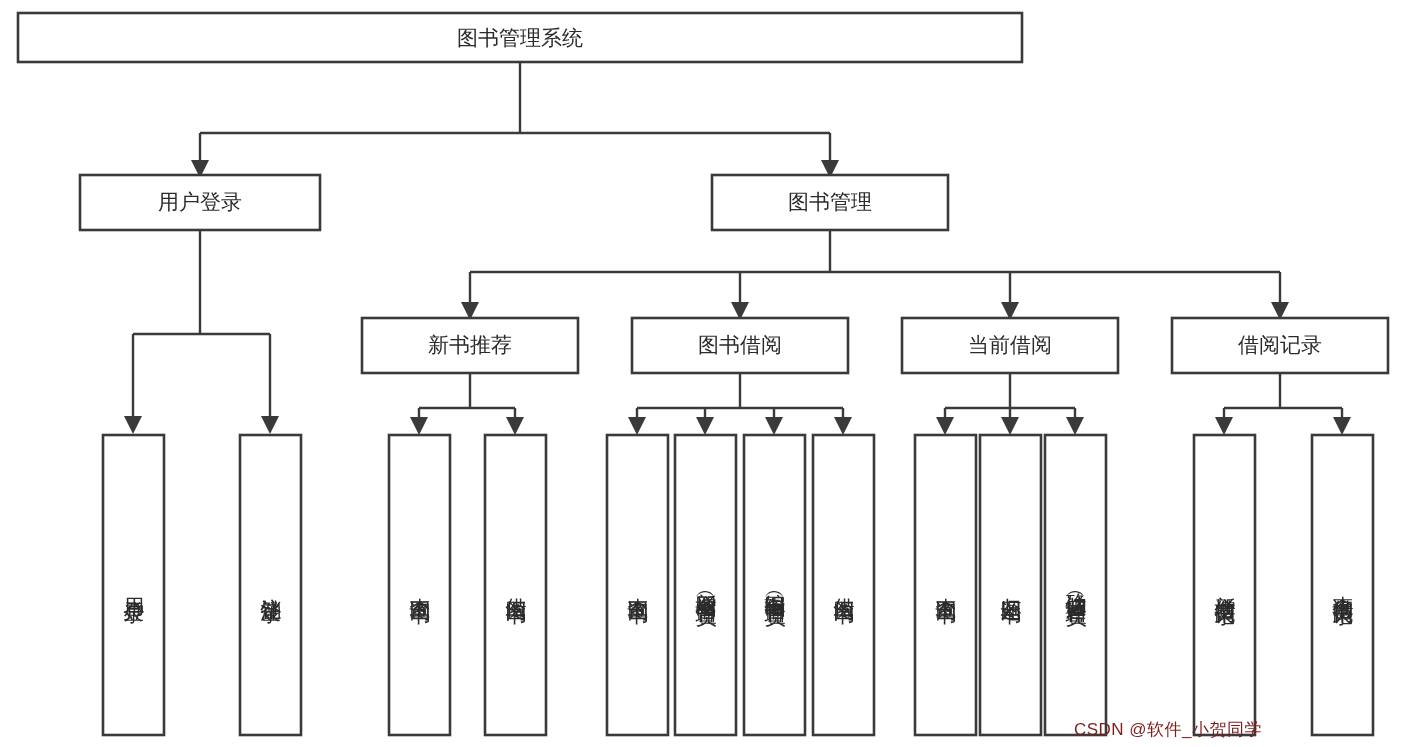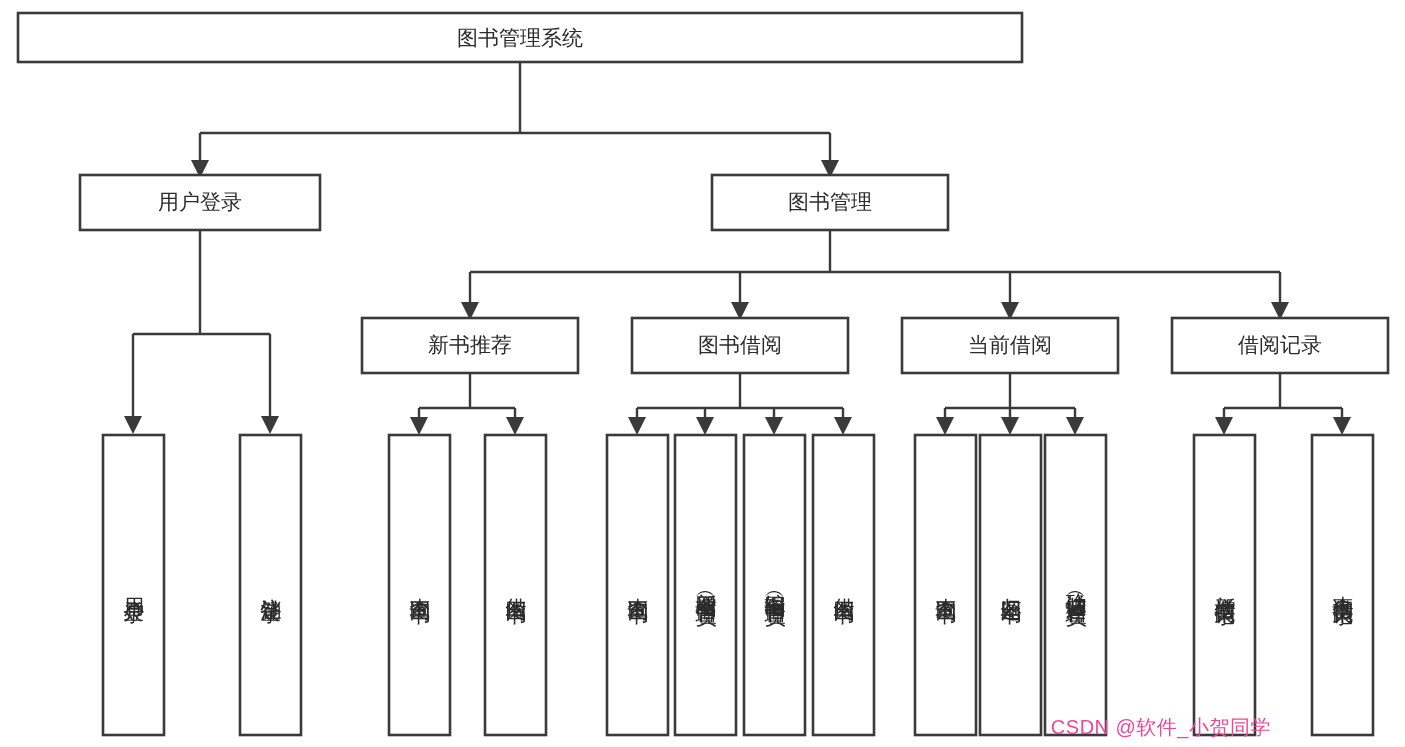--- a/index.html
+++ b/index.html
@@ -67,25 +67,25 @@
     font-family: "Liberation Sans", "DejaVu Sans", sans-serif;
     font-size: 21px;
     line-height: 1.18;
     letter-spacing: 2px;
     color: #2b2b2b;
     white-space: nowrap;
     text-align: center;
   }
   .watermark {
     position: absolute;
-    right: 12px;
+    right: 21px;
     bottom: 6px;
     font-family: "Liberation Sans", "DejaVu Sans", sans-serif;
-    font-size: 20px;
-    color: #ec4899;
+    font-size: 17px;
+    color: #7f1d1d;
     letter-spacing: 0.5px;
     user-select: none;
     pointer-events: none;
   }
 </style>
 </head>
 <body>
 
 <div id="diagram-root">
 

